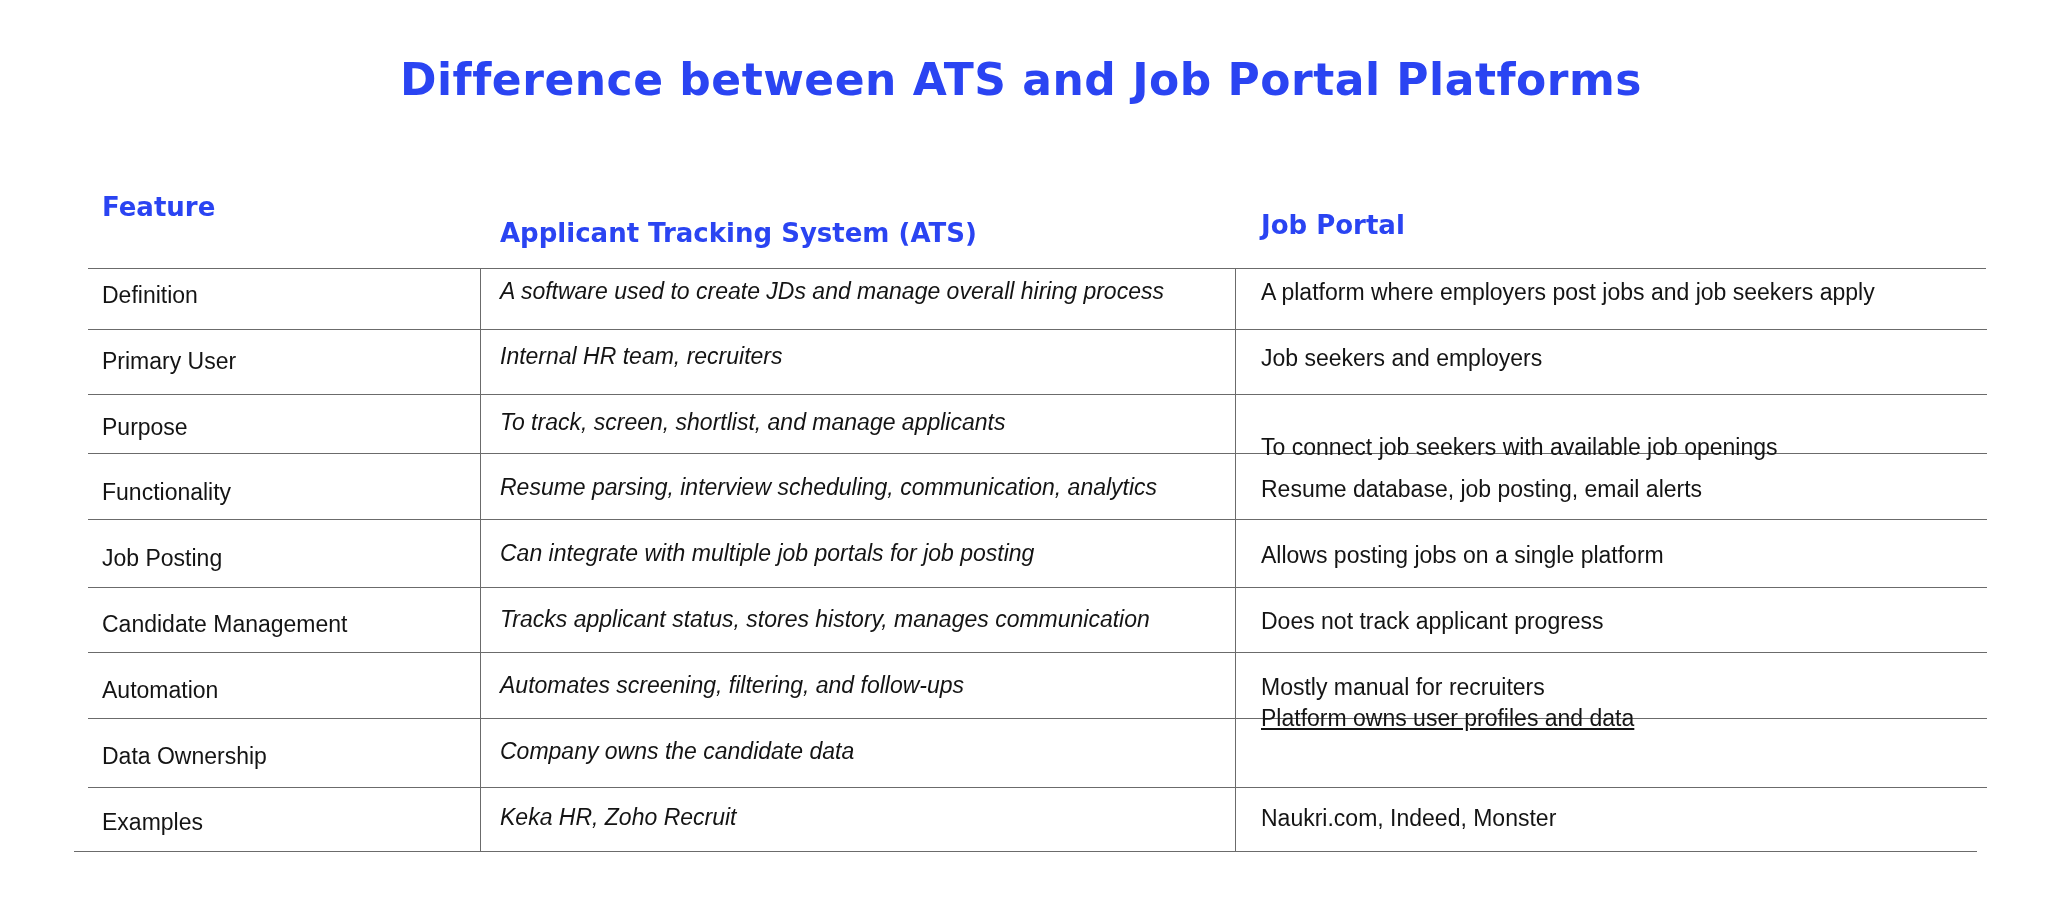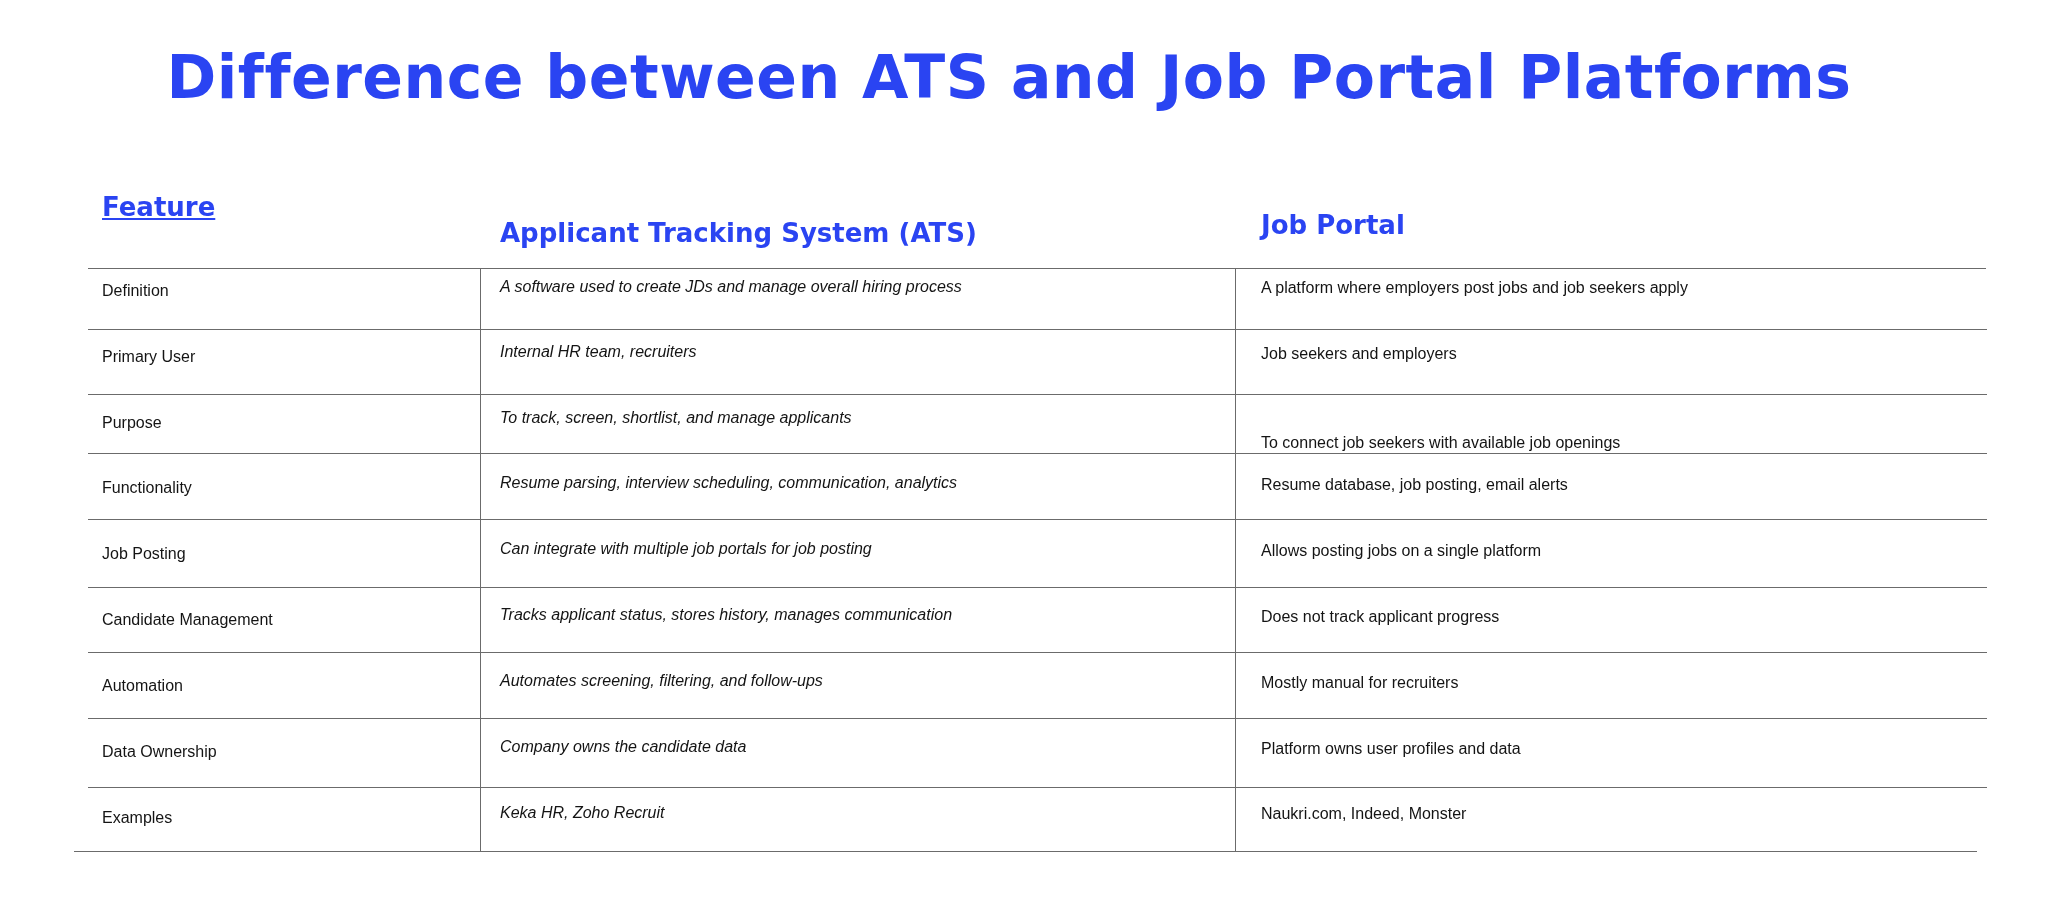--- a/index.html
+++ b/index.html
@@ -16,51 +16,51 @@
       color: #111111;
     }
     .title {
       position: absolute;
       left: 0;
       top: 42px;
       width: 2018px;
       text-align: center;
       font-family: "DejaVu Sans", "Liberation Sans", sans-serif;
       font-weight: 700;
-      font-size: 60px;
+      font-size: 44px;
       letter-spacing: 0.5px;
       color: #2a44f2;
-      margin: 0;
+      margin: 12px;
     }
     .hdr {
       position: absolute;
       font-family: "DejaVu Sans", "Liberation Sans", sans-serif;
       font-weight: 700;
       font-size: 26px;
       color: #2a44f2;
       white-space: nowrap;
     }
-    .hdr.feature { left: 102px; top: 192px; text-decoration: underline; }
+    .hdr.feature { left: 102px; top: 192px; }
     .hdr.ats { left: 500px; top: 218px; }
     .hdr.portal { left: 1261px; top: 210px; }
 
     .hline {
       position: absolute;
       height: 0;
       border-top: 1.6px solid #6b6b6b;
     }
     .vline {
       position: absolute;
       width: 0;
       border-left: 1.4px solid #6b6b6b;
     }
 
     .cell {
       position: absolute;
-      font-size: 16px;
+      font-size: 23px;
       white-space: nowrap;
       color: #141414;
     }
     .c0 { left: 102px; }
     .c1 { left: 500px; font-style: italic; }
     .c2 { left: 1261px; }
   </style>
 </head>
 <body>
 
@@ -124,21 +124,21 @@
 
   <div>
     <div class="cell c0" style="top:677px;">Automation</div>
     <div class="cell c1" style="top:672px;">Automates screening, filtering, and follow-ups</div>
     <div class="cell c2" style="top:674px;">Mostly manual for recruiters</div>
   </div>
 
   <div>
     <div class="cell c0" style="top:743px;">Data Ownership</div>
     <div class="cell c1" style="top:738px;">Company owns the candidate data</div>
-    <div class="cell c2" style="top:740px;">Platform owns user profiles and data</div>
+    <div class="cell c2" style="top:705px;text-decoration:underline;">Platform owns user profiles and data</div>
   </div>
 
   <div>
     <div class="cell c0" style="top:809px;">Examples</div>
     <div class="cell c1" style="top:804px;">Keka HR, Zoho Recruit</div>
     <div class="cell c2" style="top:782px;margin-top:23px;">Naukri.com, Indeed, Monster</div>
   </div>
 </div>
 
 </body></html>

